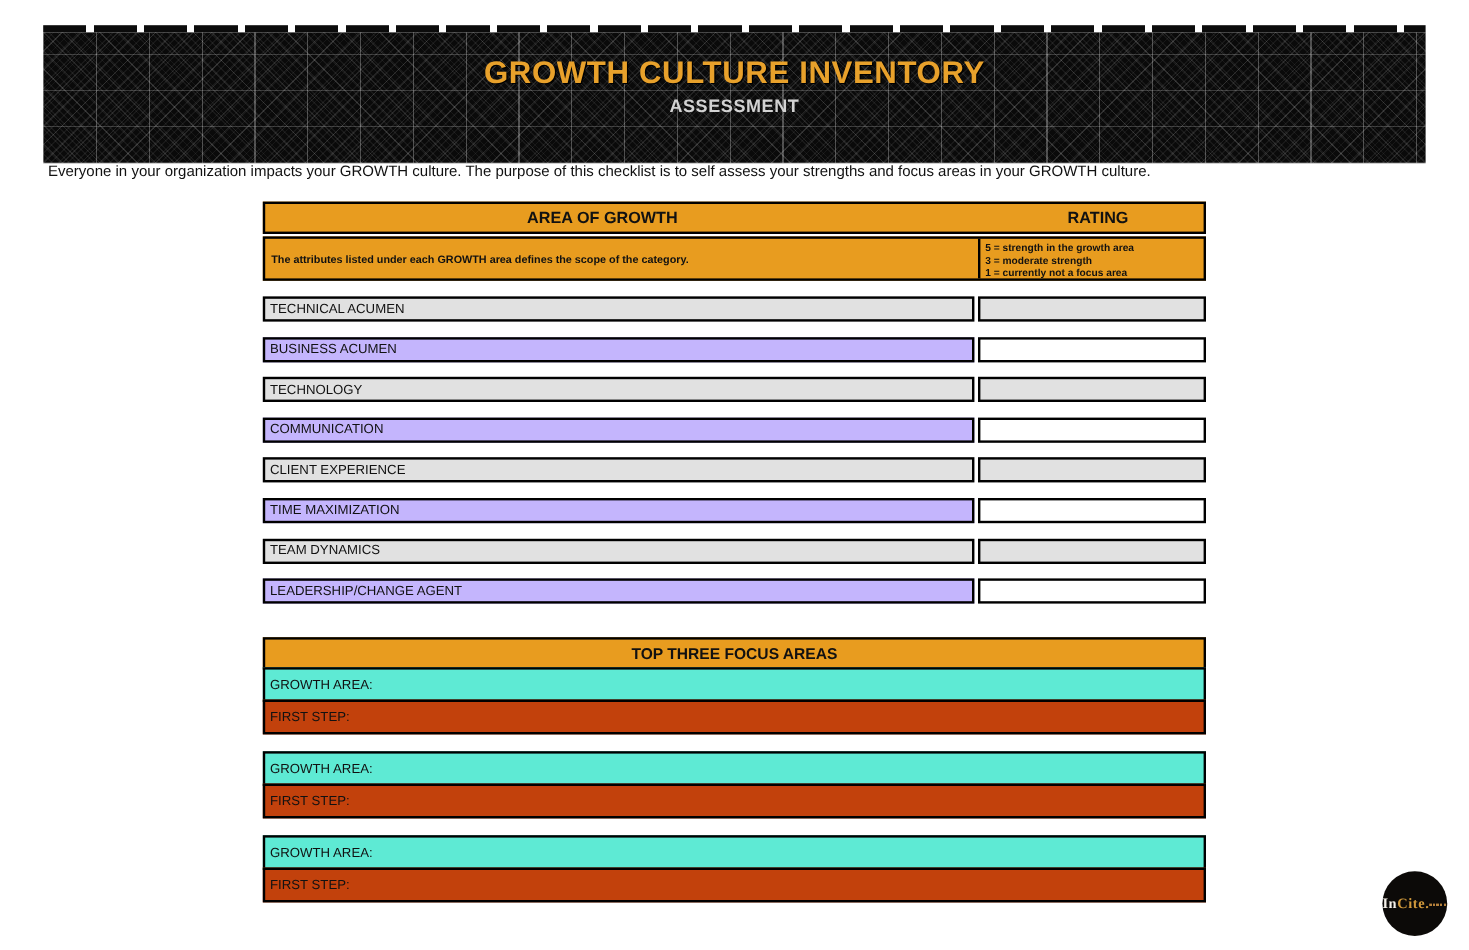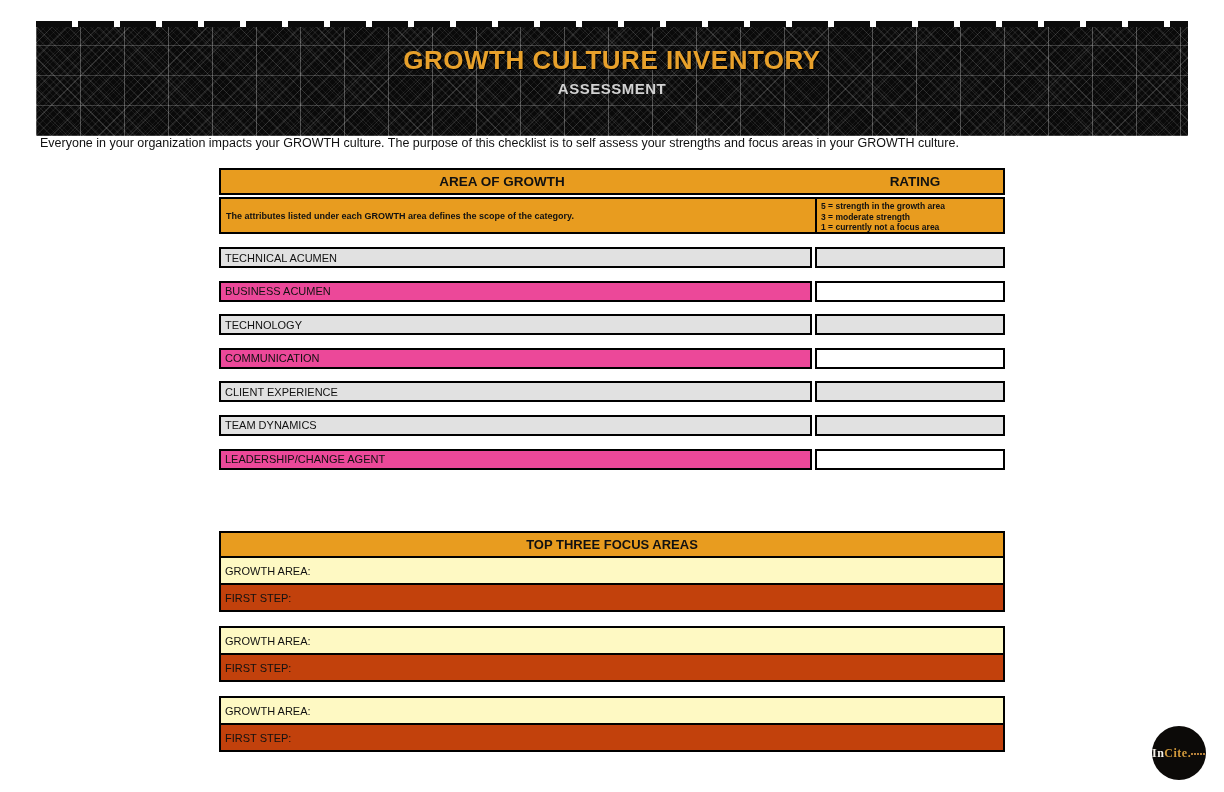--- a/index.html
+++ b/index.html
@@ -50,39 +50,39 @@
   }
   .ahead-legend {
     width:186px; border-left:2px solid #000; padding:2px 0 0 4px;
     font-size:8.5px; font-weight:bold; color:#111; line-height:10.5px;
   }
 
   .rows { position:absolute; left:219px; top:247px; width:786px; }
   .arow { display:flex; height:21px; margin-bottom:12.6px; }
   .arow .cell-label {
     width:593px; border:2px solid #000; font-size:11px; color:#111;
-    display:flex; align-items:center; padding-left:4px; background:#ec4899;
+    display:flex; align-items:center; padding-left:4px; background:#c4b5fd;
   }
   .arow .cell-rating { width:190px; margin-left:3px; border:2px solid #000; background:#fff; }
   .arow.gray .cell-label, .arow.gray .cell-rating { background:#e1e1e1; }
 
   
   .focus { position:absolute; left:219px; top:531px; width:786px; }
   .focus-title {
     height:27px; background:#e89c1f; border:2px solid #000;
     display:flex; align-items:center; justify-content:center;
     font-weight:bold; font-size:13px; color:#111;
   }
   .focus-entry { margin-top:0; }
   .focus-entry + .focus-entry { margin-top:14px; }
   .frow {
     height:29px; border:2px solid #000; display:flex; align-items:center;
     padding-left:4px; font-size:11px; color:#111; background:#c2410c;
   }
-  .frow.gray { background:#fef9c3; }
+  .frow.gray { background:#5eead4; }
   .frow + .frow { margin-top:-2px; }
   .focus-title + .focus-entry .frow:first-child { margin-top:-2px; }
 
   
   .logo-circle {
     position:absolute; left:1152px; top:726px; width:54px; height:54px;
     background:#0c0a08; border-radius:50%;
     display:flex; align-items:center; justify-content:center;
   }
   .logo-text { font-family:"Liberation Serif", serif; font-weight:bold; font-size:12px; letter-spacing:0.5px; }
@@ -136,20 +136,24 @@
       <div class="cell-rating"></div>
     </div>
     <div class="arow">
       <div class="cell-label">COMMUNICATION</div>
       <div class="cell-rating"></div>
     </div>
     <div class="arow gray">
       <div class="cell-label">CLIENT EXPERIENCE</div>
       <div class="cell-rating"></div>
     </div>
+    <div class="arow">
+      <div class="cell-label">TIME MAXIMIZATION</div>
+      <div class="cell-rating"></div>
+    </div>
     <div class="arow gray">
       <div class="cell-label">TEAM DYNAMICS</div>
       <div class="cell-rating"></div>
     </div>
     <div class="arow">
       <div class="cell-label">LEADERSHIP/CHANGE AGENT</div>
       <div class="cell-rating"></div>
     </div>
   </div>
 

